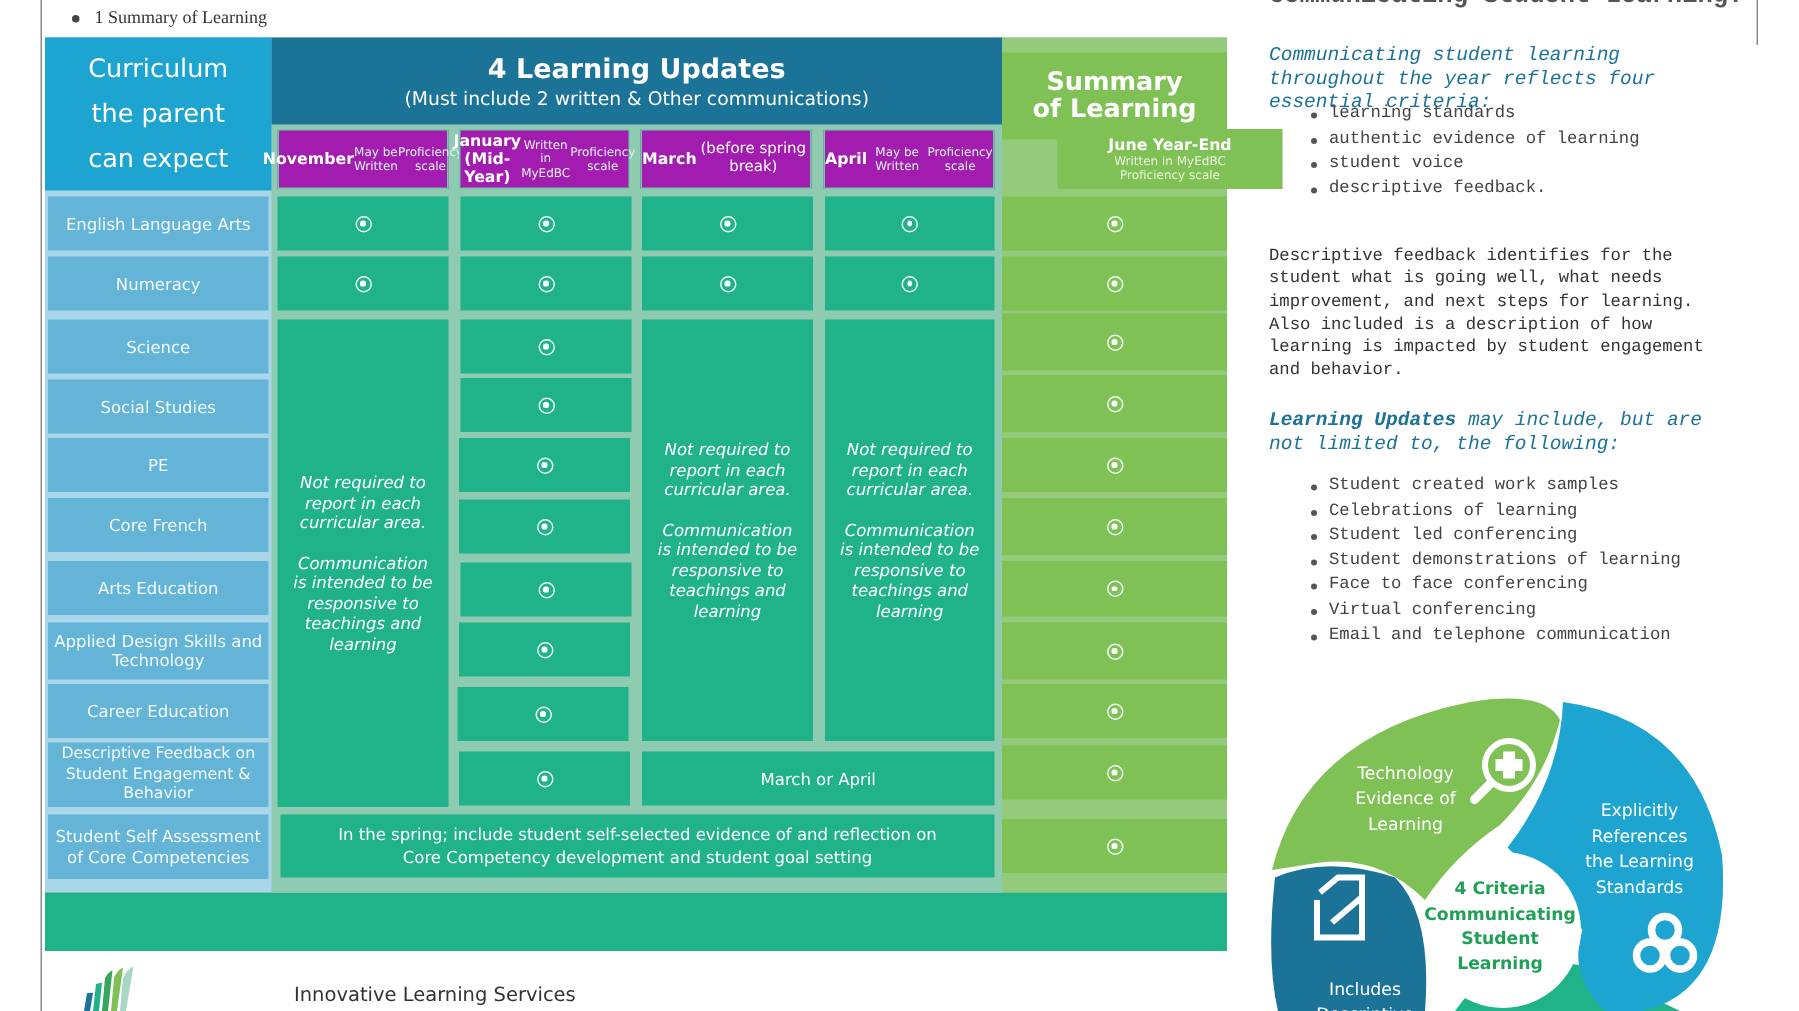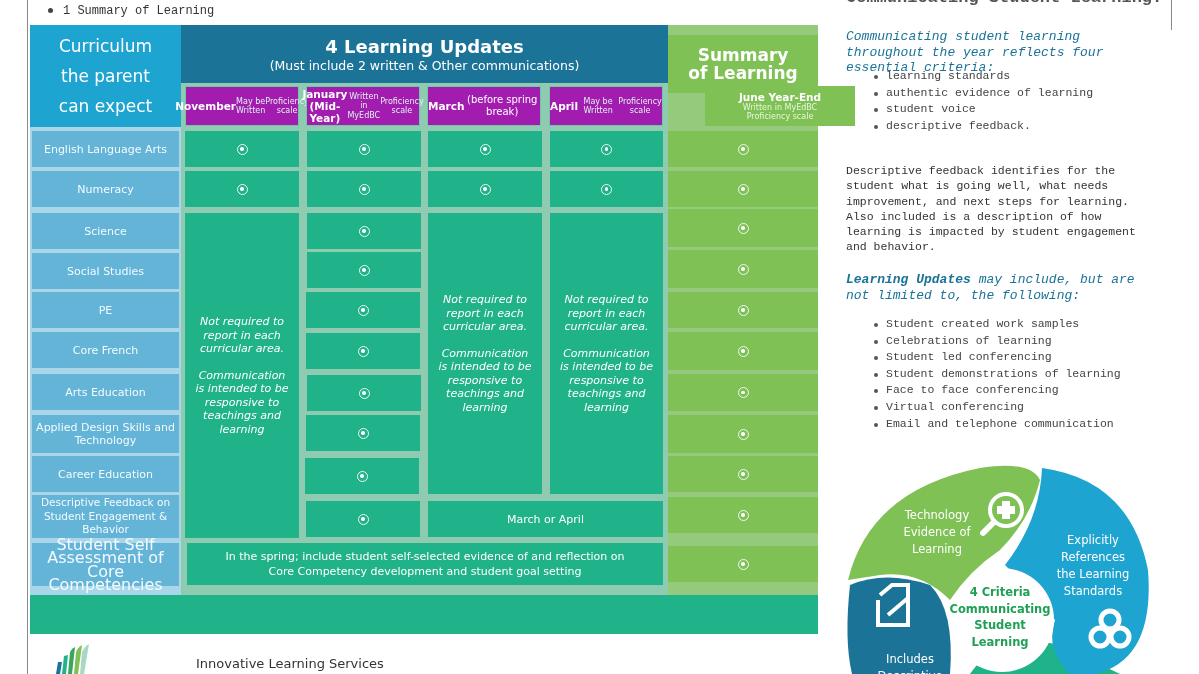--- a/index.html
+++ b/index.html
@@ -6,21 +6,21 @@
   body {
     width: 1199px; height: 674px; overflow: hidden;
     background: #ffffff; position: relative;
     font-family: "DejaVu Sans", sans-serif;
   }
   .page-left-border { position: absolute; left: 27px; top: 0; width: 1px; height: 674px; background: #8a8a8a; }
   .page-right-border { position: absolute; left: 1171px; top: 0; width: 1px; height: 30px; background: #8a8a8a; }
 
   .top-bullet {
     position: absolute; left: 48px; top: 4px; font-size: 12px; color: #333;
-    font-family: Liberation Mono, monospace;
+    font-family: Liberation Serif, serif;
   }
   .top-bullet .dot { display: inline-block; width: 5px; height: 5px; border-radius: 50%; background: #444; margin-right: 10px; vertical-align: middle; }
 
   .grid {
     position: absolute; left: 30px; top: 25px; width: 788px; height: 570px;
     background: #8ecbb0;
   }
   .col-bg-curr { position: absolute; left: 0; top: 0; width: 151px; height: 570px; background: #a9d6e8; }
   .col-bg-sum { position: absolute; left: 638px; top: 0; width: 150px; height: 570px; background: #95c97b; }
 
@@ -140,21 +140,21 @@
   <div class="cell subj" style="top:106px;height:36px">English Language Arts</div>
   <div class="cell subj" style="top:146px;height:36px">Numeracy</div>
   <div class="cell subj" style="top:188px;height:36px">Science</div>
   <div class="cell subj" style="top:228px;height:36px">Social Studies</div>
   <div class="cell subj" style="top:267px;height:36px">PE</div>
   <div class="cell subj" style="top:307px;height:36px">Core French</div>
   <div class="cell subj" style="top:349px;height:36px">Arts Education</div>
   <div class="cell subj" style="top:390px;height:38px">Applied Design Skills and Technology</div>
   <div class="cell subj" style="top:431px;height:36px">Career Education</div>
   <div class="cell subj" style="top:470px;height:43px;font-size:10.5px;line-height:13.5px">Descriptive Feedback on Student Engagement &amp; Behavior</div>
-  <div class="cell subj" style="top:518px;height:43px;font-size:16px;line-height:13.5px">Student Self Assessment of Core Competencies</div>
+  <div class="cell subj" style="top:518px;height:43px;font-size:11px;line-height:13.5px">Student Self Assessment of Core Competencies</div>
 
   <div class="cell green" style="left:155px;top:106px;width:114px;height:36px">
       <span class="radio-icon"></span>
     </div>
   <div class="cell green" style="left:277px;top:106px;width:114px;height:36px">
       <span class="radio-icon"></span>
     </div>
   <div class="cell green" style="left:398px;top:106px;width:114px;height:36px">
       <span class="radio-icon"></span>
     </div>

